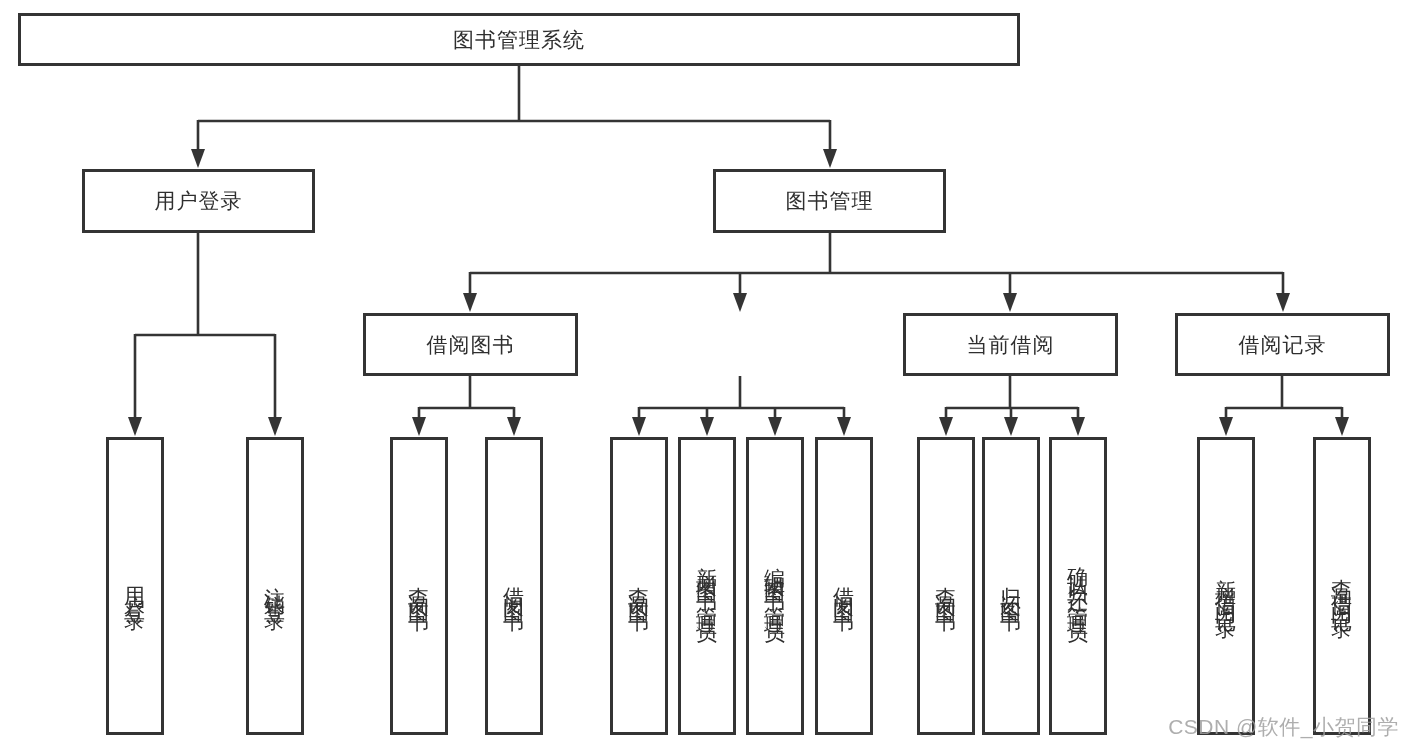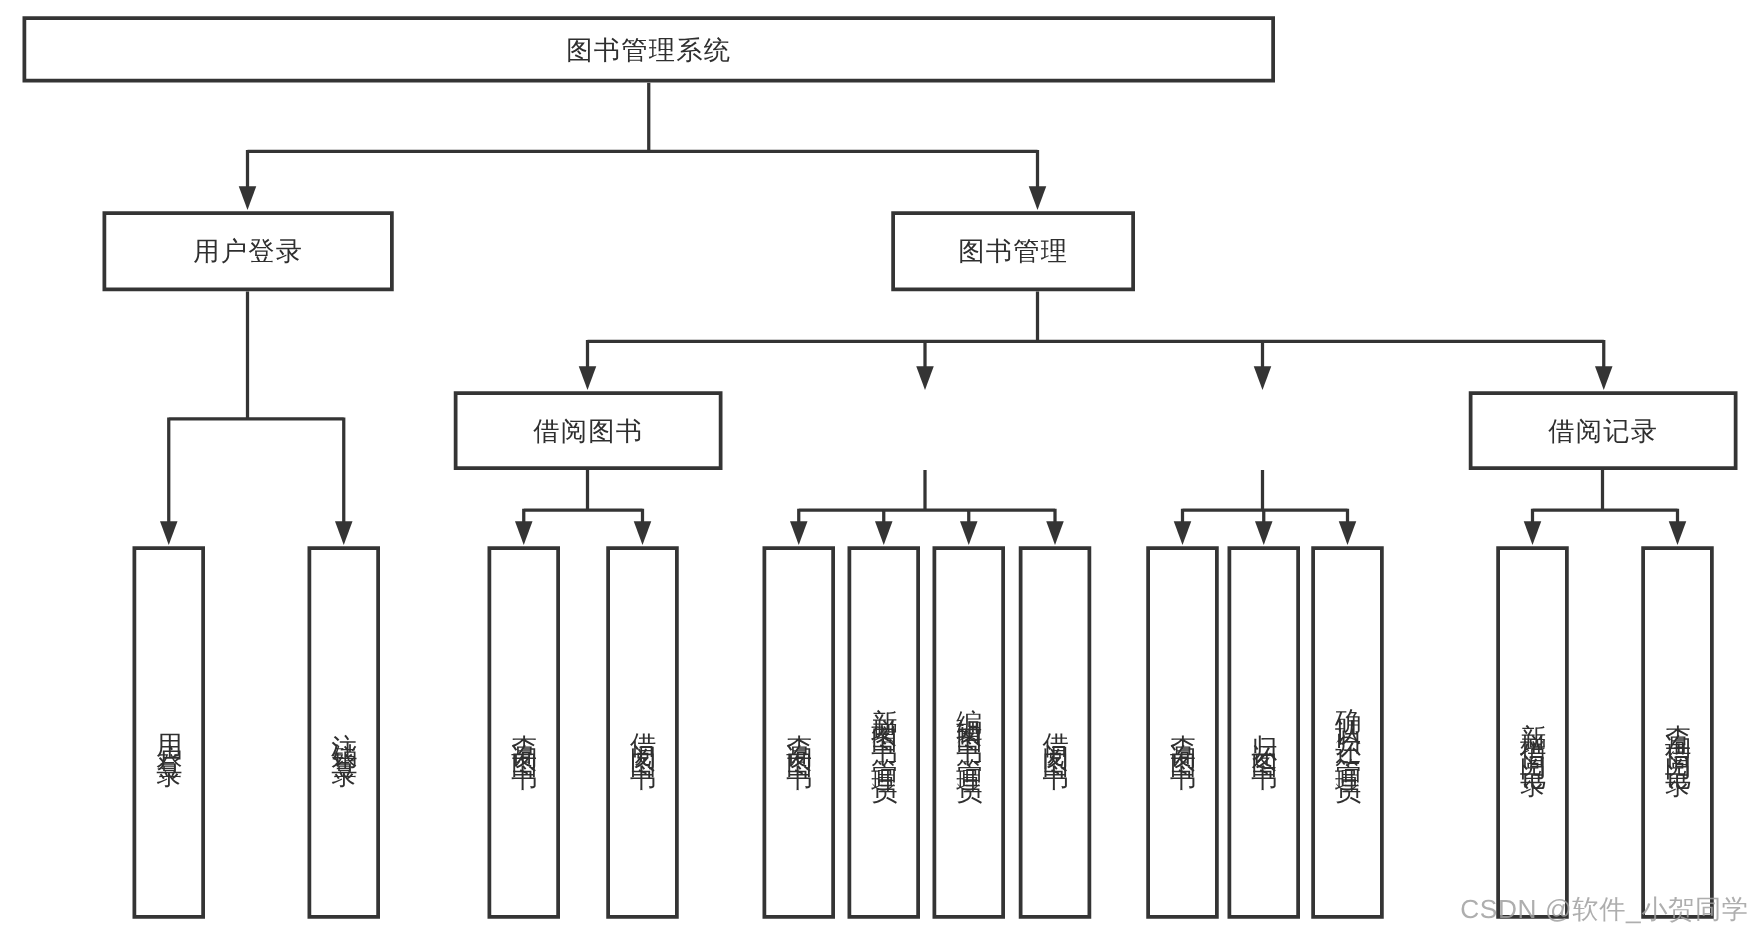--- a/index.html
+++ b/index.html
@@ -92,23 +92,24 @@
     <polygon points="1071,417 1085,417 1078,436"></polygon>
 
     <path d="M1282,376 V409 M1226,408 H1342 M1226,407 V419 M1342,407 V419"></path>
     <polygon points="1219,417 1233,417 1226,436"></polygon>
     <polygon points="1335,417 1349,417 1342,436"></polygon>
   </svg>
 
   <div class="node" style="left:18px;top:13px;width:1002px;height:53px">图书管理系统</div>
 
   <div class="node" style="left:82px;top:169px;width:233px;height:64px">用户登录</div>
-  <div class="node" style="left:713px;top:169px;width:195px;height:64px">图书管理</div>
+  <div class="node" style="left:713px;top:169px;width:233px;height:64px">图书管理</div>
 
   <div class="node" style="left:363px;top:313px;width:215px;height:63px">借阅图书</div>
+  <div class="node" style="left:903px;top:313px;width:215px;height:63px">当前借阅</div>
   <div class="node" style="left:1175px;top:313px;width:215px;height:63px">借阅记录</div>
 
   <div class="vnode" style="left:106px">用户登录</div>
   <div class="vnode" style="left:246px">注销登录</div>
 
   <div class="vnode" style="left:390px">查询图书</div>
   <div class="vnode" style="left:485px">借阅图书</div>
 
   <div class="vnode" style="left:610px">查询图书</div>
   <div class="vnode" style="left:678px">新增图书（管理员）</div>

